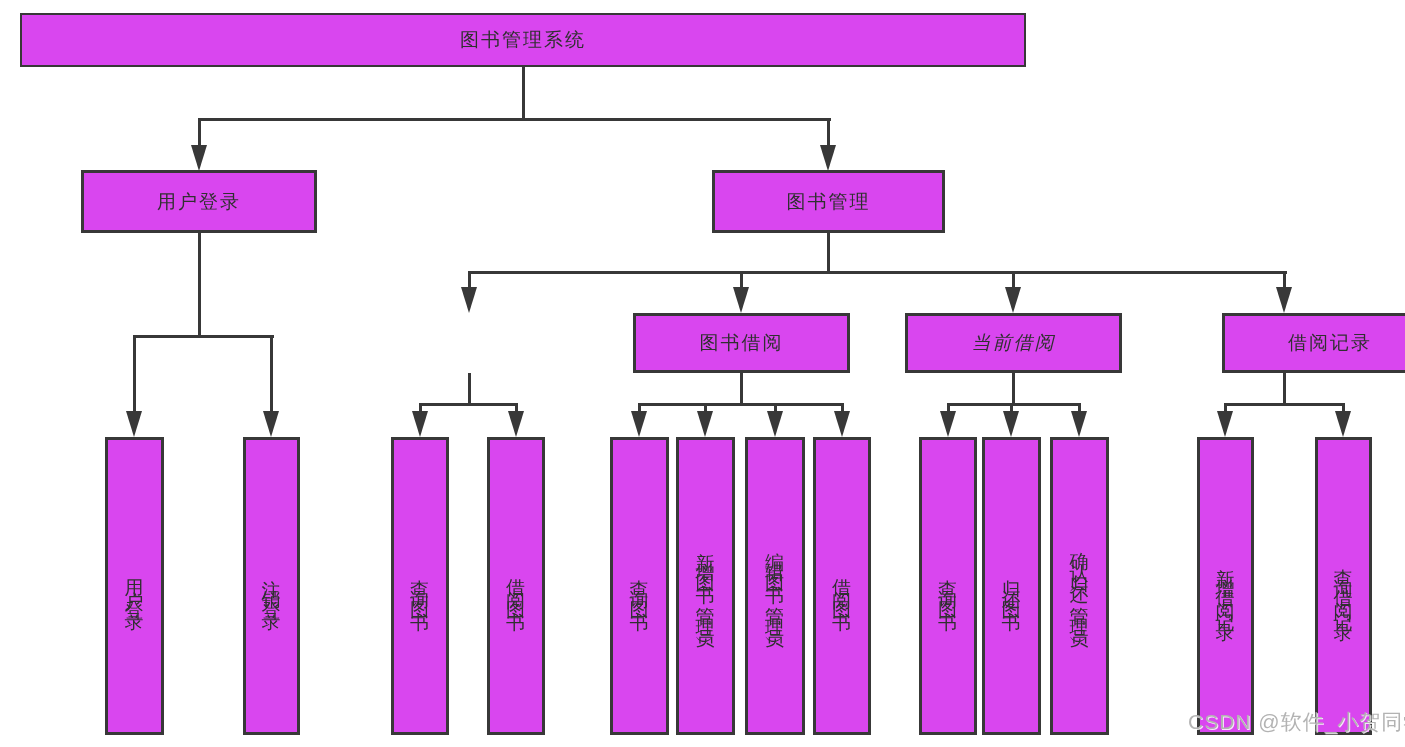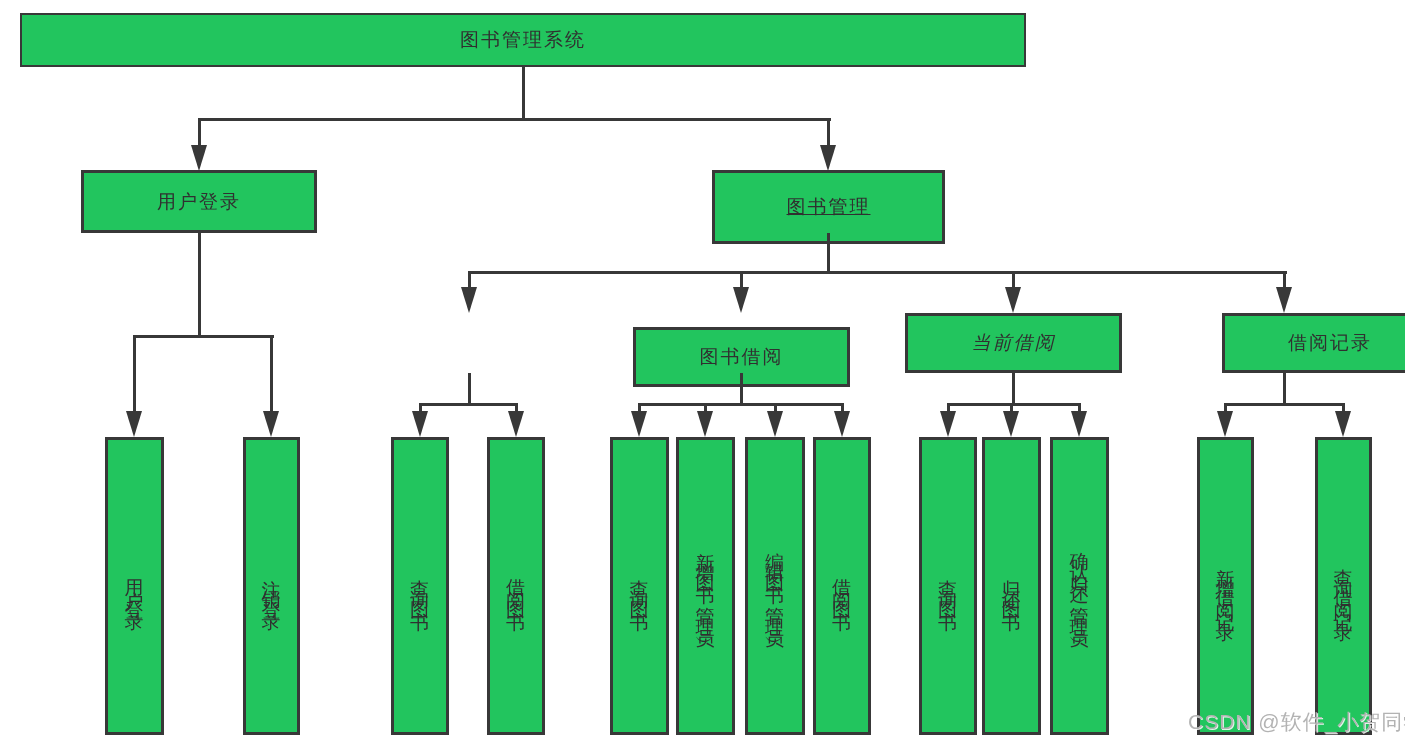--- a/index.html
+++ b/index.html
@@ -8,21 +8,21 @@
     --wm:#b3b3b3;
     --bg:#ffffff;
   }
   *{margin:0;padding:0;box-sizing:border-box;}
   html,body{background:var(--bg);}
   body{font-family:"Liberation Sans","DejaVu Sans",sans-serif;}
   .canvas{
     position:relative;width:1405px;height:747px;background:var(--bg);overflow:hidden;
   }
   .box{
-    position:absolute;border:3px solid var(--line);background:#22c55e;
+    position:absolute;border:3px solid var(--line);background:#d946ef;
     display:flex;align-items:center;justify-content:center;
     font-size:19px;color:var(--text);letter-spacing:2px;white-space:nowrap;
   }
   .root{border-width:2px;}
   .v-node{
     writing-mode:vertical-rl;letter-spacing:11px;white-space:normal;
     line-height:1;font-size:19px;
   }
   .vl{position:absolute;width:3px;background:var(--line);}
   .hl{position:absolute;height:3px;background:var(--line);}
@@ -32,23 +32,23 @@
     border-top:26px solid var(--line);
   }
   .watermark{
     position:absolute;left:1188px;top:708px;font-size:21px;color:var(--wm);
     letter-spacing:1px;text-shadow:1px 1px 0 rgba(255,255,255,.85);white-space:nowrap;
   }
 
   
   #root      {left:20px;  top:13px;  width:1006px;height:54px;}
   #n-login   {left:81px;  top:170px; width:236px; height:63px;}
-  #n-mgmt    {left:712px; top:170px; width:233px; height:74px;text-decoration:underline;}
+  #n-mgmt    {left:712px; top:170px; width:233px; height:63px;}
   #n-newbook {left:359px; top:313px; width:220px; height:60px;}
-  #n-borrow  {left:633px; top:313px; width:217px; height:60px;margin-top:14px;}
+  #n-borrow  {left:633px; top:313px; width:217px; height:60px;}
   #n-current {left:905px; top:313px; width:217px; height:60px;font-style:italic;}
   #n-records {left:1176px;top:313px; width:216px; height:60px;margin-left:46px;}
   .leaf{top:437px;height:298px;}
   #l1 {left:105px; width:59px;}
   #l2 {left:243px; width:57px;}
   #l3 {left:391px; width:58px;}
   #l4 {left:487px; width:58px;}
   #l5 {left:610px; width:59px;}
   #l6 {left:676px; width:59px;}
   #l7 {left:745px; width:60px;}

